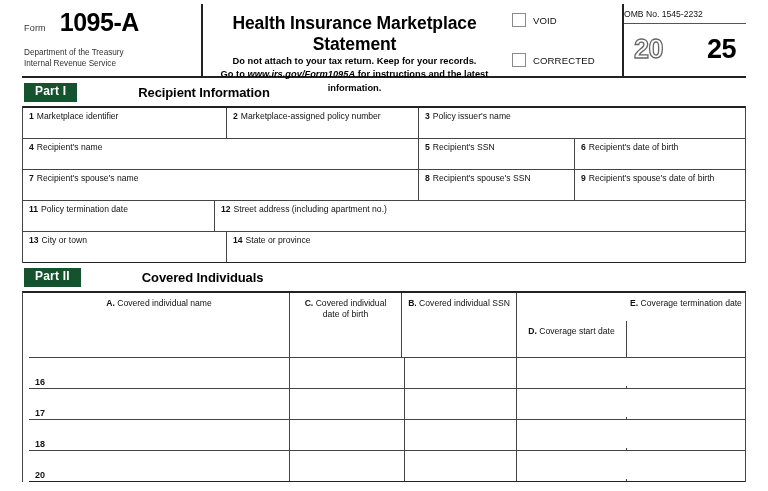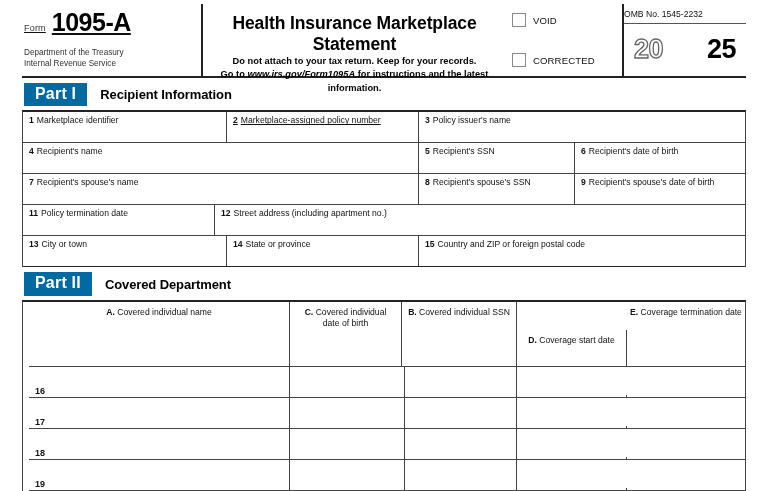--- a/index.html
+++ b/index.html
@@ -37,23 +37,22 @@
     box-sizing: border-box;
     border-right: 2px solid #222;
     padding: 4px 8px 3px 2px;
     display: flex;
     flex-direction: column;
     justify-content: space-between;
   }
   .form-line {
     display: flex;
     align-items: baseline;
-    gap: 6px;
+    gap: 14px;
     padding-top: 2px;
-    text-decoration: underline;
   }
   .form-word {
     font-size: 9px;
     color: #333;
     letter-spacing: .2px;
   }
   .form-number {
     font-size: 25px;
     font-weight: bold;
     letter-spacing: -0.5px;
@@ -157,34 +156,35 @@
   }
 
   
   .part-bar {
     display: flex;
     align-items: center;
     gap: 13px;
     padding: 5px 0 4px 2px;
   }
   .part-tag {
-    background: #0369a1;
+    background: #14532d;
     color: #fff;
-    font-size: 16px;
+    font-size: 12px;
     font-weight: bold;
     padding: 2px 11px 3px 11px;
     letter-spacing: .2px;
     line-height: 1.15;
     text-align: right;
   }
   .part-title {
     font-size: 13px;
     font-weight: bold;
     color: #000;
     letter-spacing: -0.1px;
+    margin-left: 48px;
   }
 
   
   .grid {
     border-top: 2px solid #222;
     border-left: 1px solid #444;
     border-right: 1px solid #444;
     box-sizing: border-box;
   }
   .grow {
@@ -207,21 +207,21 @@
     white-space: nowrap;
     letter-spacing: 0;
   }
   .cap b {
     font-weight: bold;
     margin-right: 3px;
   }
 
   
   .c-1  { width: 204px; }
-  .c-2  { width: 192px; text-decoration: underline; }
+  .c-2  { width: 192px; }
   .c-3  { flex: 1; }
   .c-4  { width: 396px; }
   .c-5  { width: 156px; }
   .c-6  { flex: 1; }
   .c-10 { width: 204px; }
   .c-11 { width: 192px; }
   .c-12 { flex: 1; }
 
   
   .t2 {
@@ -378,30 +378,27 @@
       </div>
     </div>
 
     <div class="grow">
       <div class="cell c-10">
         <div class="cap"><b>13</b><span>City or town</span></div>
       </div>
       <div class="cell c-11">
         <div class="cap"><b>14</b><span>State or province</span></div>
       </div>
-      <div class="cell c-12">
-        <div class="cap"><b>15</b><span>Country and ZIP or foreign postal code</span></div>
-      </div>
     </div>
 
   </div>
 
   <div class="part-bar">
     <span class="part-tag">Part II</span>
-    <span class="part-title">Covered Department</span>
+    <span class="part-title">Covered Individuals</span>
   </div>
 
   <div class="t2">
 
     <div class="t2head">
       <div class="hcell k-a">
         <span class="inner"><b>A.</b> <span>Covered individual name</span></span>
       </div>
       <div class="hcell k-c">
         <span class="inner"><b>C.</b> <span>Covered individual</span><br><span>date of birth</span></span>
@@ -440,29 +437,20 @@
     <div class="t2row">
       <div class="rcell k-a">
           <span class="rownum">18</span>
         </div>
       <div class="rcell k-b"></div>
       <div class="rcell k-c"></div>
       <div class="rcell k-d"></div>
       <div class="rcell k-e"></div>
     </div>
 
-    <div class="t2row">
-      <div class="rcell k-a">
-          <span class="rownum">19</span>
-        </div>
-      <div class="rcell k-b"></div>
-      <div class="rcell k-c"></div>
-      <div class="rcell k-d"></div>
-      <div class="rcell k-e"></div>
-    </div>
 
     <div class="t2row">
       <div class="rcell k-a">
           <span class="rownum">20</span>
         </div>
       <div class="rcell k-b"></div>
       <div class="rcell k-c"></div>
       <div class="rcell k-d"></div>
       <div class="rcell k-e"></div>
     </div>

